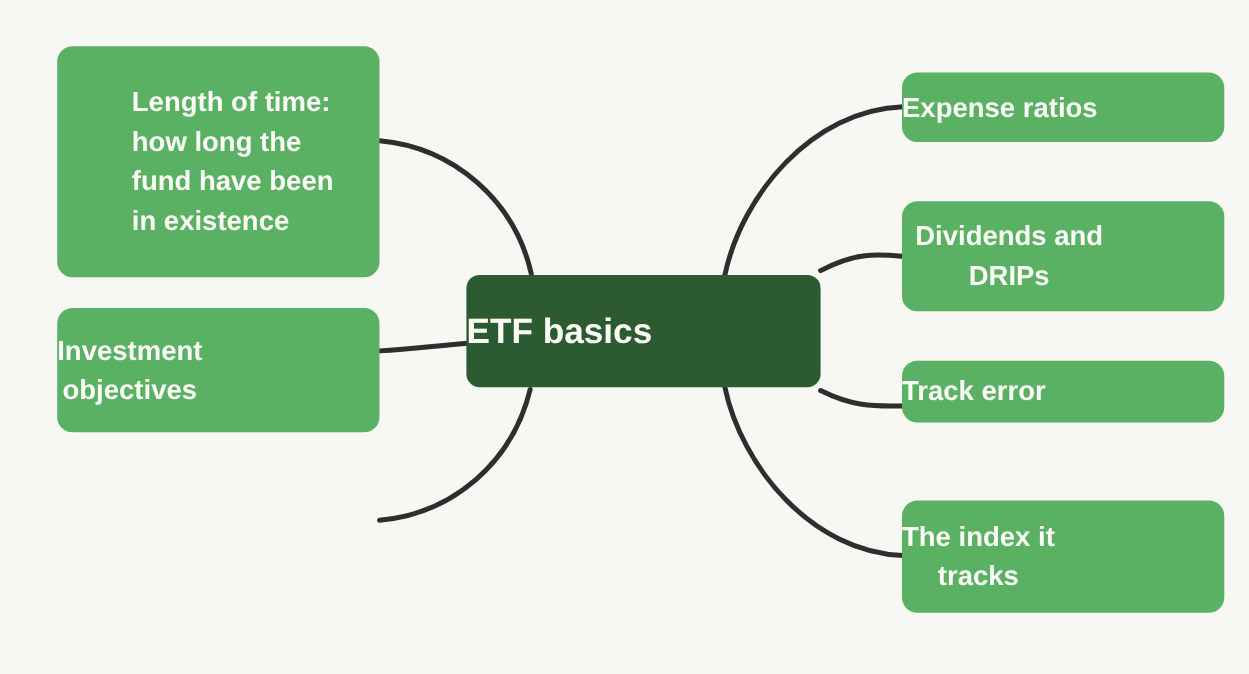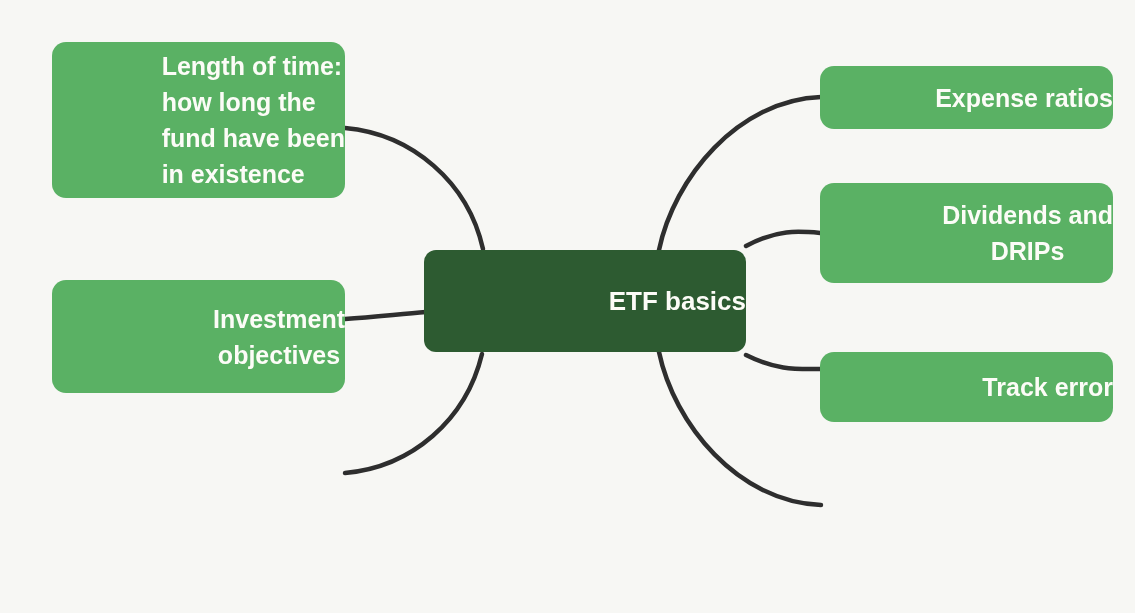--- a/index.html
+++ b/index.html
@@ -25,21 +25,21 @@
   svg.connectors path {
     fill: none;
     stroke: #2e2e2e;
     stroke-width: 4.5;
     stroke-linecap: round;
   }
   .node {
     position: absolute;
     display: flex;
     align-items: center;
-    justify-content: flex-end;
+    justify-content: flex-start;
     box-sizing: border-box;
     border-radius: 14px;
     color: #fcfcf7;
     font-weight: 700;
     text-align: center;
   }
   .node .label {
     white-space: pre-line;
   }
   .branch {
@@ -48,38 +48,38 @@
     font-size: 25px;
     line-height: 36px;
   }
   .center-node {
     background: #2d5b31;
     border-radius: 12px;
     left: 424px;
     top: 250px;
     width: 322px;
     height: 102px;
-    font-size: 26px;
+    font-size: 32px;
     line-height: 44px;
   }
   
   .node-l1 {
     left: 52px;
     top: 42px;
-    height: 156px;
-    justify-content: flex-end;
+    height: 210px;
+    justify-content: center;
     text-align: left;
     padding-left: 26px;
   }
   .node-l2 { left: 52px; top: 280px; height: 113px; }
   .node-l3 { left: 52px; top: 423px; height: 102px; }
   
   .node-r1 { left: 820px; top: 66px;  height: 63px; }
   .node-r2 { left: 820px; top: 183px; height: 100px; padding-left: 12px; }
-  .node-r3 { left: 820px; top: 352px; height: 70px; }
+  .node-r3 { left: 820px; top: 328px; height: 56px; }
   .node-r4 { left: 820px; top: 455px; height: 102px; }
 </style>
 </head>
 <body>
 
 <div class="canvas">
 
   <svg class="connectors" viewBox="0 0 1135 613" aria-hidden="true">
     <path d="M345 128 C412 134 468 182 483 249"></path>
     <path d="M345 319 C375 317 400 314 426 312"></path>
@@ -113,14 +113,18 @@
 
   <div class="node branch node-r2">
     <span class="label">Dividends and
 DRIPs</span>
   </div>
 
   <div class="node branch node-r3">
     <span class="label">Track error</span>
   </div>
 
+  <div class="node branch node-r4">
+    <span class="label">The index it
+tracks</span>
+  </div>
 
 </div>
 
 </body></html>

